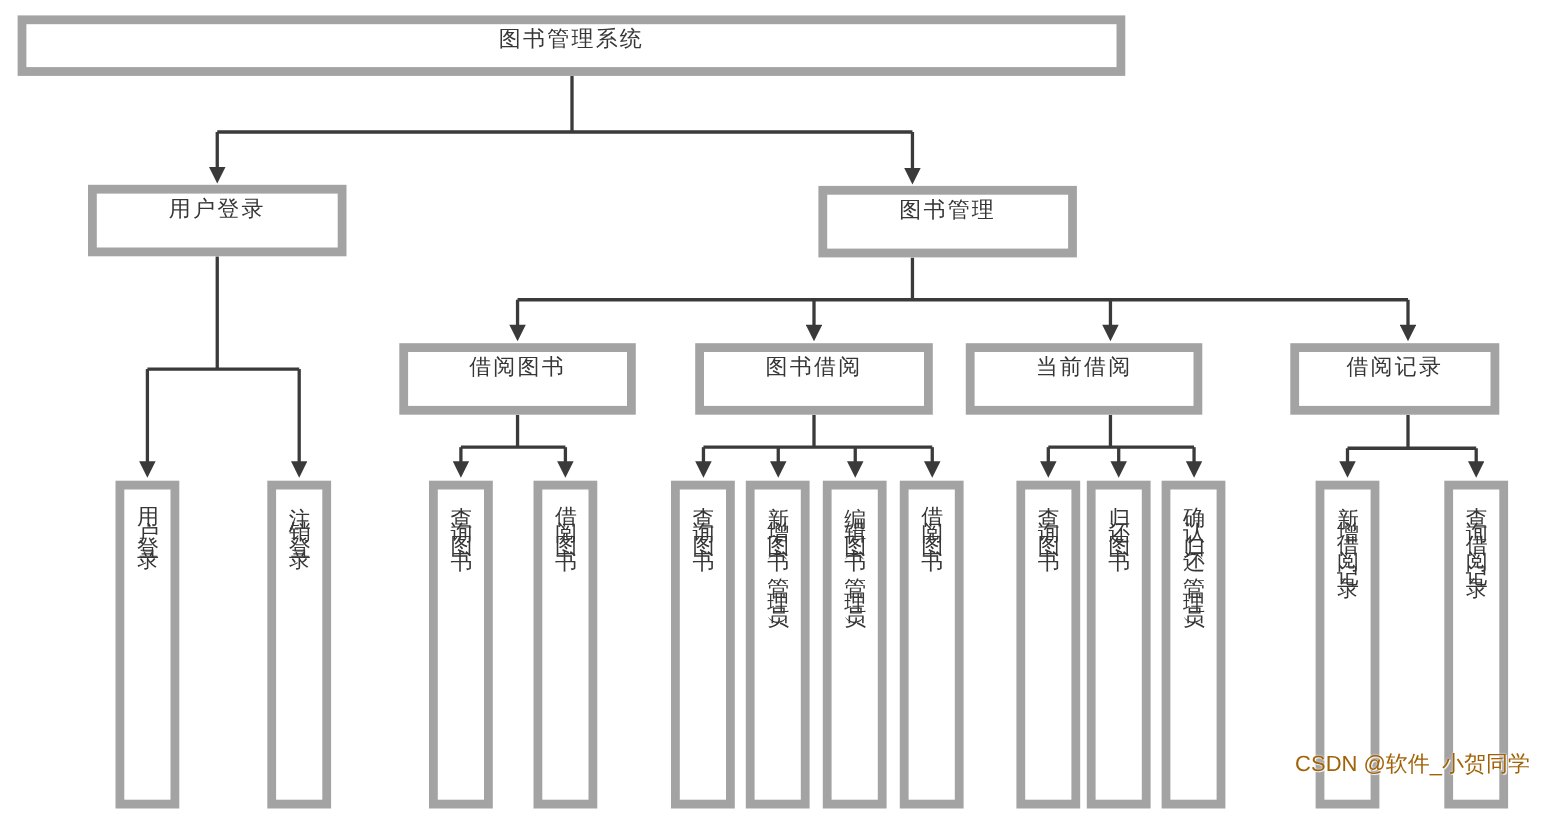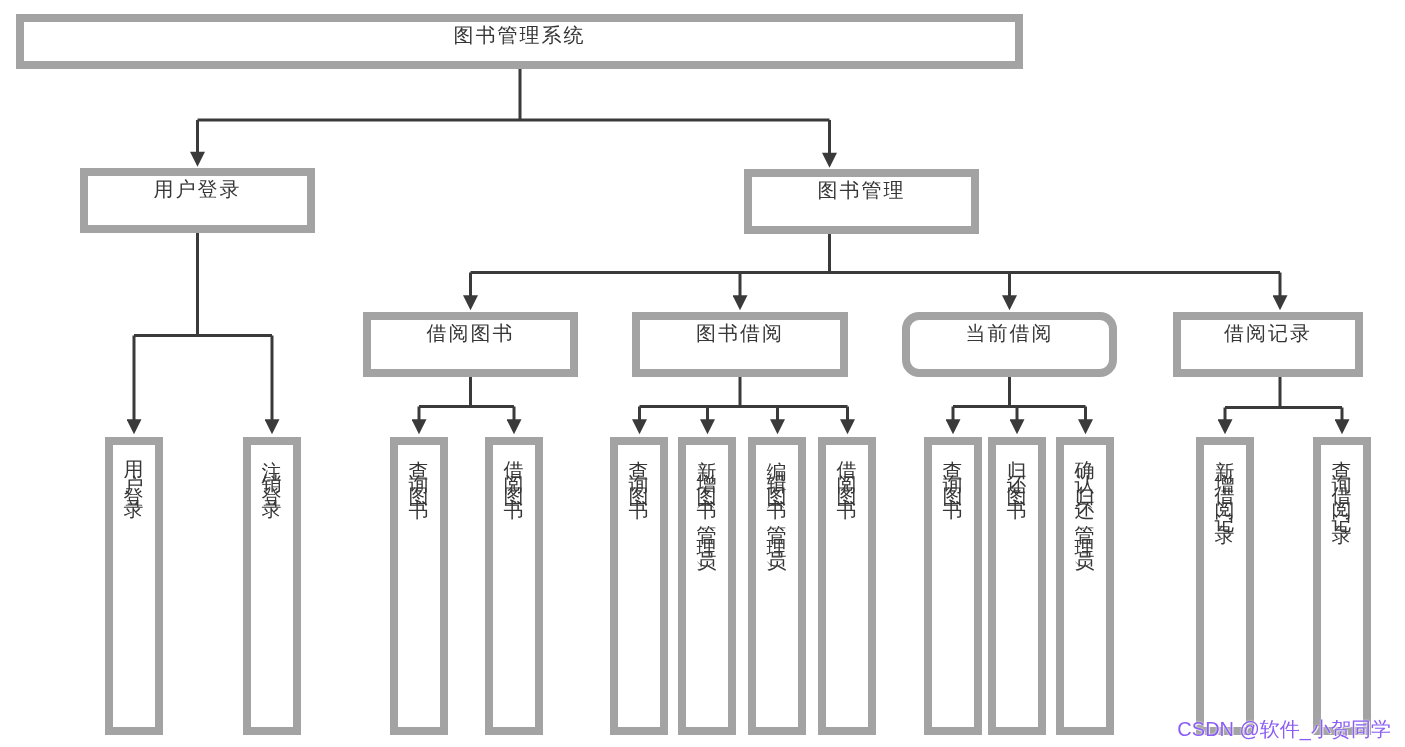--- a/index.html
+++ b/index.html
@@ -37,24 +37,24 @@
     writing-mode: vertical-rl;
     text-orientation: mixed;
     font-size: 20px;
     letter-spacing: 13px;
     line-height: 1;
     color: #363636;
     white-space: nowrap;
   }
   .watermark {
     position: absolute;
-    top: 716px;
+    top: 681px;
     right: 14px;
     font-size: 20px;
-    color: #8b5cf6;
+    color: #a16207;
     text-shadow: 0 0 2px #ffffff, 1px 1px 0 rgba(255,255,255,0.8);
     white-space: nowrap;
   }
 </style>
 </head>
 <body>
 
 <div class="stage">
 
   <svg class="wires" width="1405" height="747" viewBox="0 0 1405 747" aria-hidden="true">
@@ -110,21 +110,21 @@
   <div class="box" style="left:712px; top:169px; width:235px; height:65px;margin-left:32px;">
     <span class="hlabel">图书管理</span>
   </div>
 
   <div class="box" style="left:363px; top:312px; width:215px; height:65px;">
     <span class="hlabel">借阅图书</span>
   </div>
   <div class="box" style="left:632px; top:312px; width:216px; height:65px;">
     <span class="hlabel">图书借阅</span>
   </div>
-  <div class="box" style="left:902px; top:312px; width:215px; height:65px;border-radius:17px;">
+  <div class="box" style="left:878px; top:312px; width:215px; height:65px;">
     <span class="hlabel">当前借阅</span>
   </div>
   <div class="box" style="left:1173px; top:312px; width:190px; height:65px;">
     <span class="hlabel">借阅记录</span>
   </div>
 
   <div class="box leaf" style="left:105px;">
     <span class="vlabel">用户登录</span>
   </div>
   <div class="box leaf" style="left:243px;">

